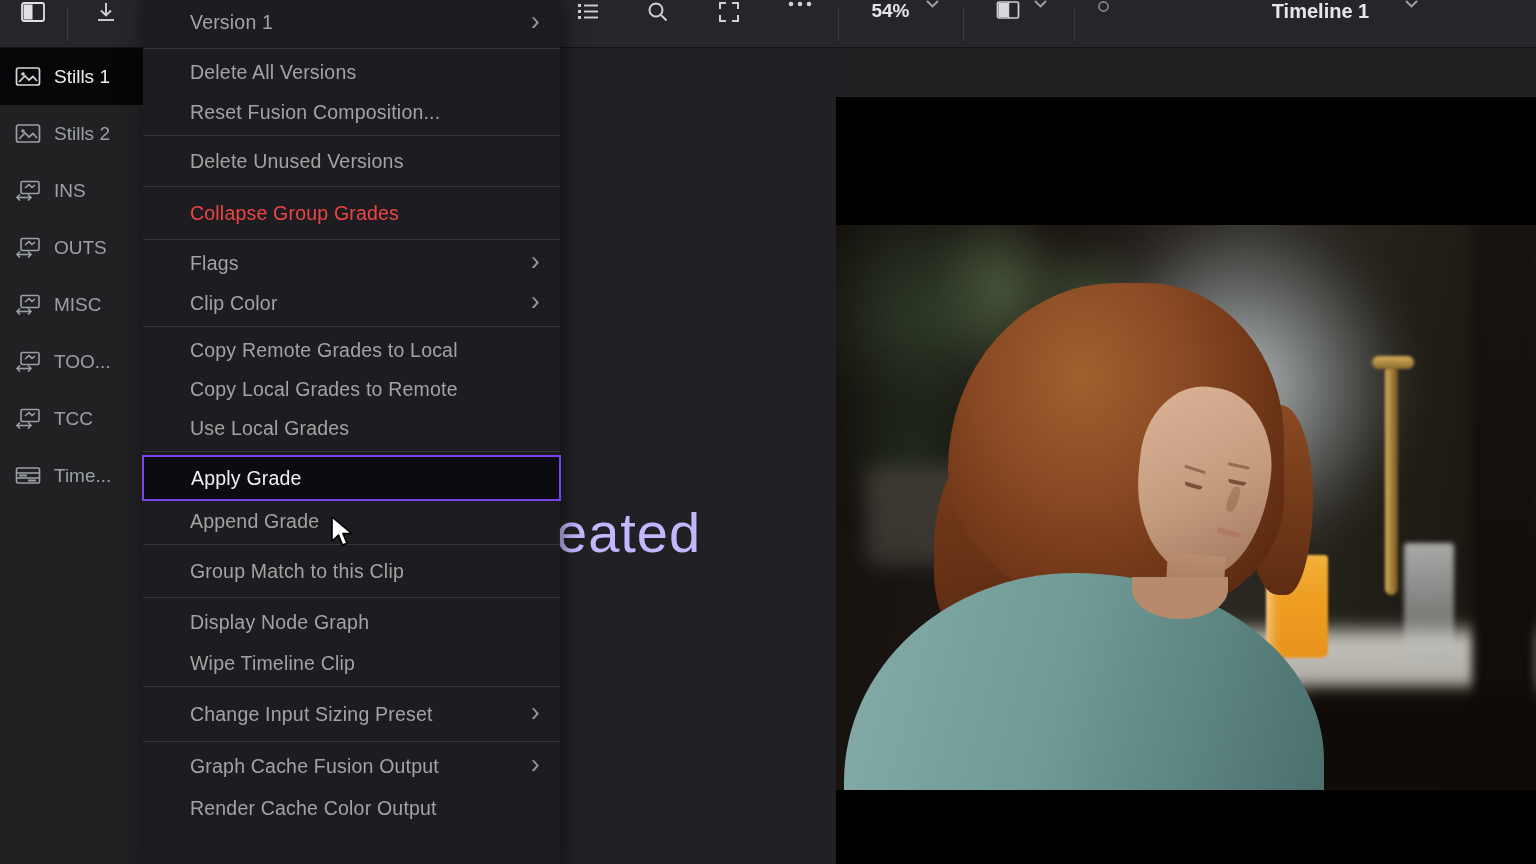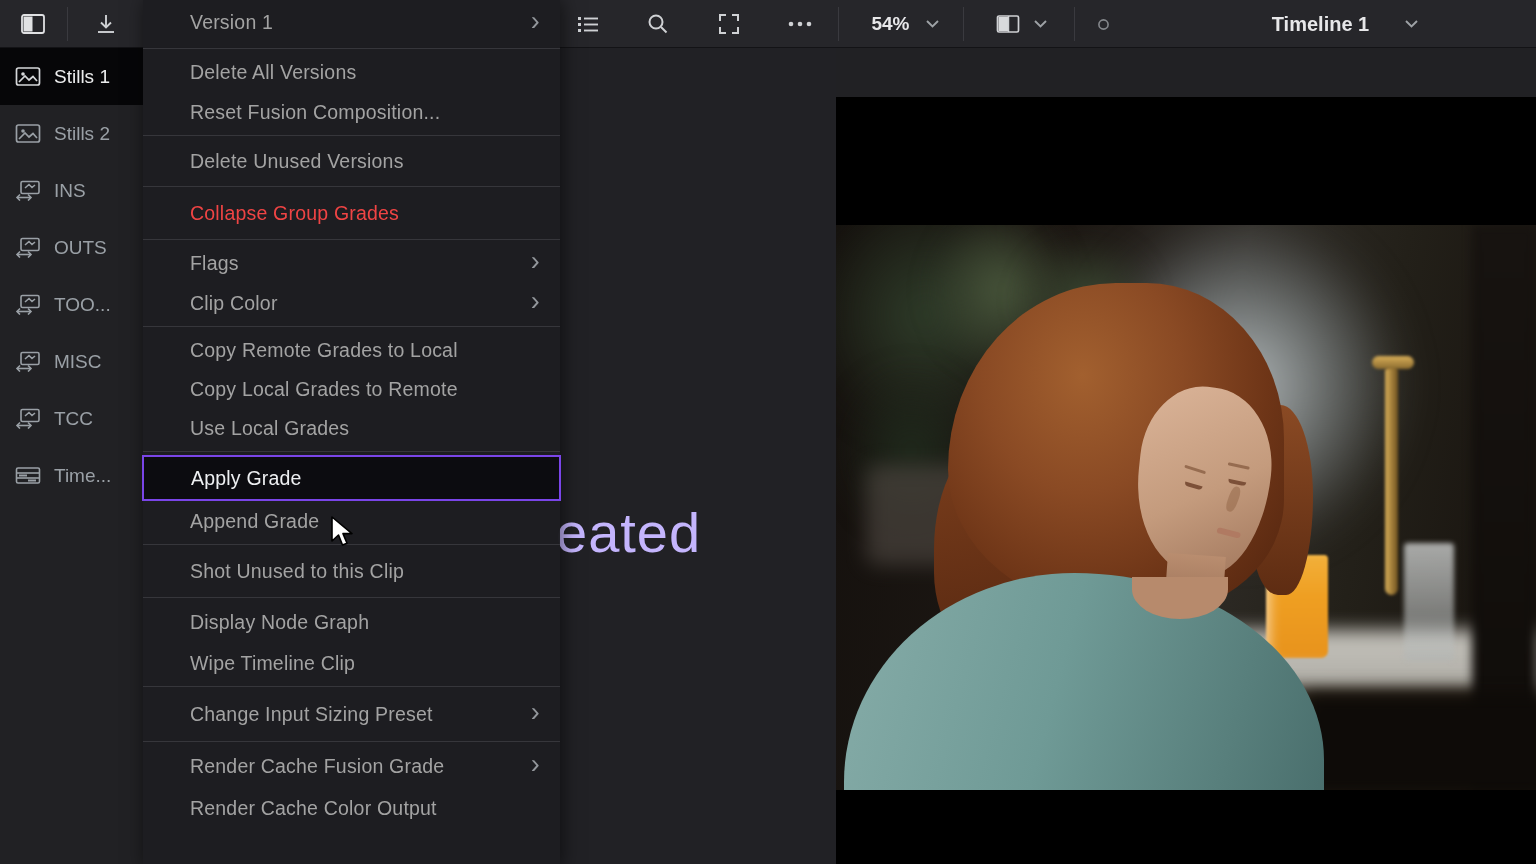--- a/index.html
+++ b/index.html
@@ -1,21 +1,21 @@
 <!DOCTYPE html>
 <html><head>
 <meta charset="utf-8">
 <style>
   *{margin:0;padding:0;box-sizing:border-box}
   html,body{width:1536px;height:864px;background:#1a1a1c;font-family:"Liberation Sans",sans-serif;overflow:hidden}
   .screen{position:relative;width:1536px;height:864px;background:#212124;overflow:hidden}
 
   
   .topbar{position:absolute;left:0;top:0;width:1536px;height:48px;background:#26262a;border-bottom:1px solid #131316;z-index:10}
-  .tb-btn{position:absolute;top:0;height:48px;background:none;border:none;color:#cfd1d4;display:flex;align-items:center;justify-content:center}
+  .tb-btn{position:absolute;top:0;height:48px;background:none;border:none;color:#cfd1d4;display:flex;align-items:flex-start;justify-content:center}
   .tb-divider{position:absolute;top:7px;height:34px;width:1px;background:#3a3a3f}
   .tb-text{color:#e7e7e9;font-weight:bold;font-size:19px}
   .chev{color:#9ea2a6}
 
   
   .sidebar{position:absolute;left:0;top:48px;width:143px;height:816px;background:#212124;z-index:5}
   .sb-item{position:relative;height:57px;display:flex;align-items:center;gap:13px;padding-left:15px;color:#9aa0a6;font-size:19px}
   .sb-item.sel{background:#060608;color:#ecedee}
   .sb-icon{flex:0 0 auto;color:#9aa0a6}
   .sb-item.sel .sb-icon{color:#d5d7d9}
@@ -200,31 +200,31 @@
       <span>OUTS</span>
     </div>
     <div class="sb-item">
       <svg class="sb-icon" width="26" height="21" viewBox="0 0 26 21" fill="none" stroke="currentColor" stroke-width="1.6">
         <rect x="6" y="1.5" width="18" height="12" rx="1.5"></rect>
           <path d="M10,8 L14,4.5 L17,7.5 L20,5"></path>
         <path d="M2,17.5 H16"></path>
           <path d="M5,14.5 L2,17.5 L5,20.5"></path>
           <path d="M13,14.5 L16,17.5 L13,20.5"></path>
       </svg>
+      <span>MISC</span>
+    </div>
+    <div class="sb-item">
+      <svg class="sb-icon" width="26" height="21" viewBox="0 0 26 21" fill="none" stroke="currentColor" stroke-width="1.6">
+        <rect x="6" y="1.5" width="18" height="12" rx="1.5"></rect>
+          <path d="M10,8 L14,4.5 L17,7.5 L20,5"></path>
+        <path d="M2,17.5 H16"></path>
+          <path d="M5,14.5 L2,17.5 L5,20.5"></path>
+          <path d="M13,14.5 L16,17.5 L13,20.5"></path>
+      </svg>
       <span>TOO...</span>
-    </div>
-    <div class="sb-item">
-      <svg class="sb-icon" width="26" height="21" viewBox="0 0 26 21" fill="none" stroke="currentColor" stroke-width="1.6">
-        <rect x="6" y="1.5" width="18" height="12" rx="1.5"></rect>
-          <path d="M10,8 L14,4.5 L17,7.5 L20,5"></path>
-        <path d="M2,17.5 H16"></path>
-          <path d="M5,14.5 L2,17.5 L5,20.5"></path>
-          <path d="M13,14.5 L16,17.5 L13,20.5"></path>
-      </svg>
-      <span>MISC</span>
     </div>
     <div class="sb-item">
       <svg class="sb-icon" width="26" height="21" viewBox="0 0 26 21" fill="none" stroke="currentColor" stroke-width="1.6">
         <rect x="6" y="1.5" width="18" height="12" rx="1.5"></rect>
           <path d="M10,8 L14,4.5 L17,7.5 L20,5"></path>
         <path d="M2,17.5 H16"></path>
           <path d="M5,14.5 L2,17.5 L5,20.5"></path>
           <path d="M13,14.5 L16,17.5 L13,20.5"></path>
       </svg>
       <span>TCC</span>
@@ -294,28 +294,28 @@
     <div class="mi has-sub">Flags</div>
     <div class="mi has-sub">Clip Color</div>
     <div class="msep"></div>
     <div class="mi">Copy Remote Grades to Local</div>
     <div class="mi h39">Copy Local Grades to Remote</div>
     <div class="mi h39">Use Local Grades</div>
     <div class="msep"></div>
     <div class="mi h46 hl">Apply Grade</div>
     <div class="mi">Append Grade</div>
     <div class="msep"></div>
-    <div class="mi h46">Shot Unused to this Clip</div>
+    <div class="mi h46">Group Match to this Clip</div>
     <div class="msep"></div>
     <div class="mi h42">Display Node Graph</div>
     <div class="mi">Wipe Timeline Clip</div>
     <div class="msep"></div>
     <div class="mi h48 has-sub">Change Input Sizing Preset</div>
     <div class="msep"></div>
-    <div class="mi h42 has-sub">Render Cache Fusion Grade</div>
+    <div class="mi h42 has-sub">Graph Cache Fusion Output</div>
     <div class="mi h42">Render Cache Color Output</div>
   </div>
 
   <div class="cursor">
     <svg width="26" height="34" viewBox="0 0 26 34">
       <path d="M3,2 L3,26 L9.5,20 L13.5,30 L18,28.2 L14,18.6 L23,18.6 Z" fill="#ffffff" stroke="#000000" stroke-width="1.6" stroke-linejoin="round"></path>
     </svg>
   </div>
 
 </div>

